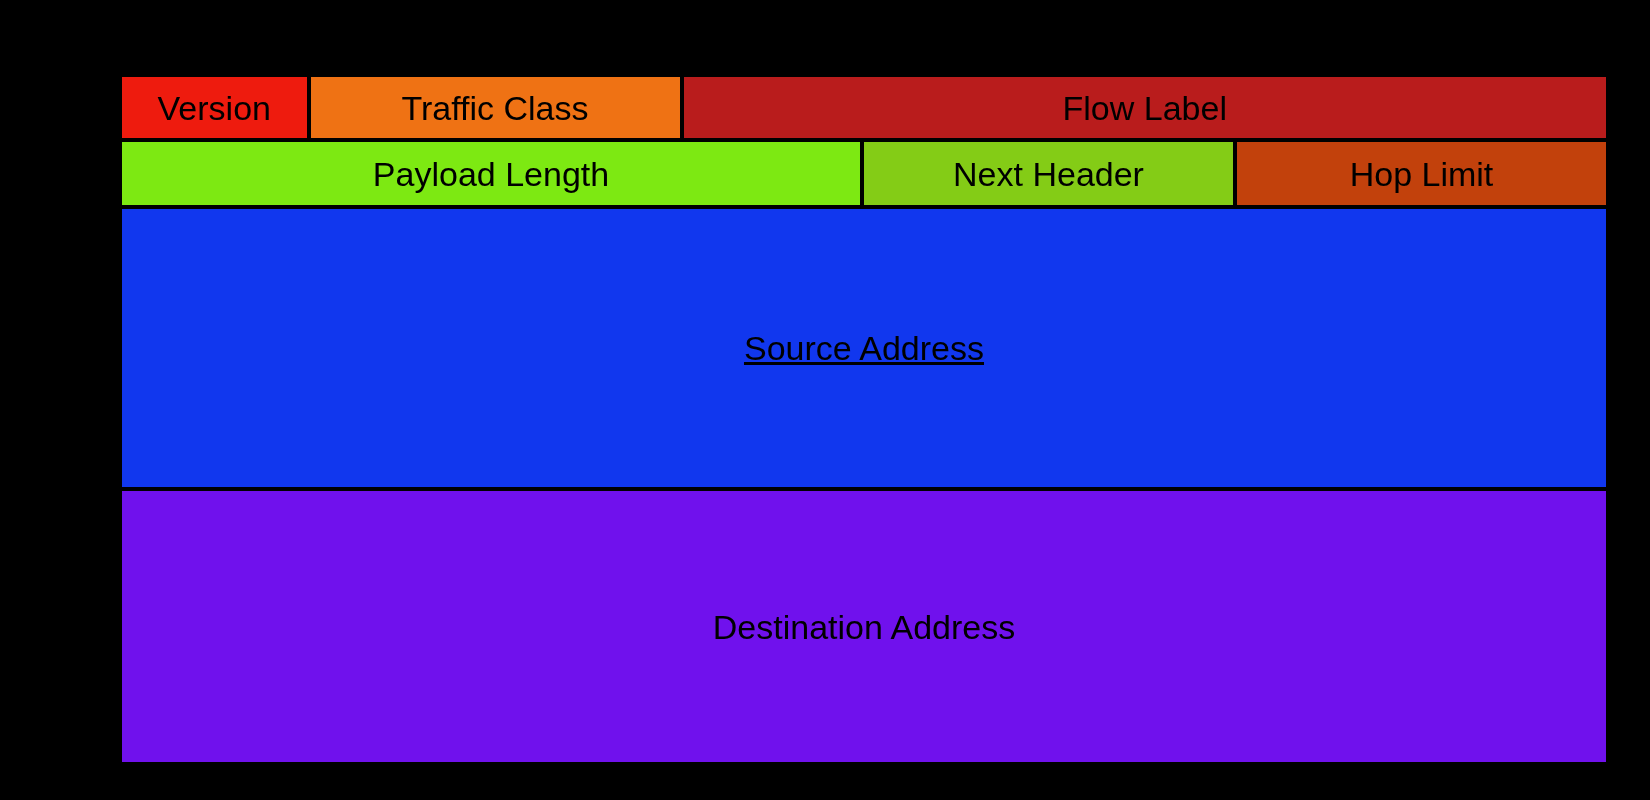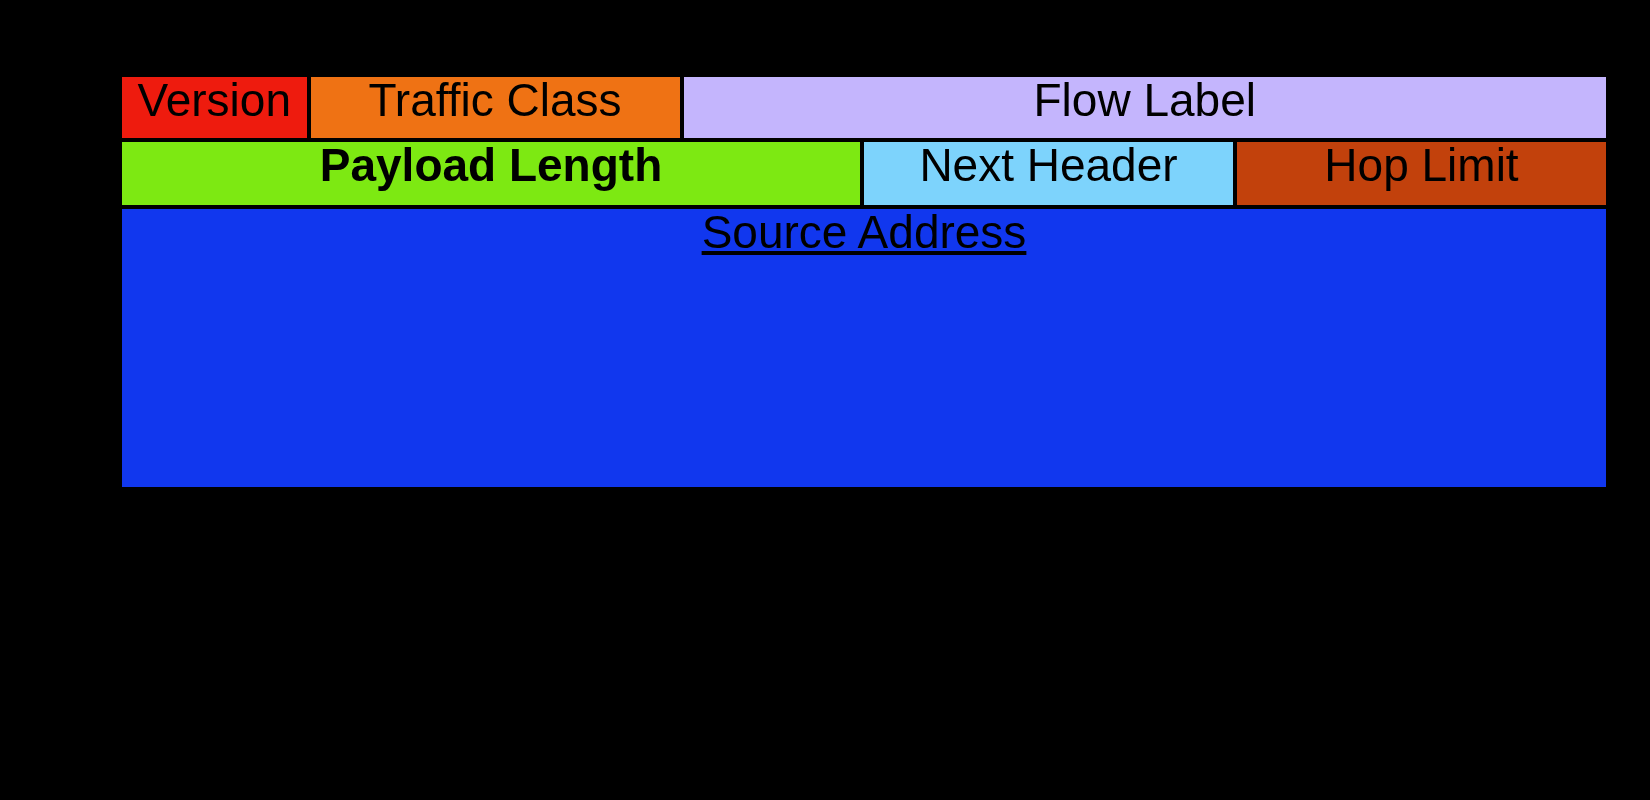--- a/index.html
+++ b/index.html
@@ -30,67 +30,72 @@
     width: 100%;
   }
   .row-1 { height: 65px; }
   .row-2 { height: 67px; }
   .row-3 { height: 282px; text-decoration: underline; }
   .row-4 { height: 275px; }
   .cell {
     box-sizing: border-box;
     border: 2px solid #000;
     display: flex;
-    align-items: flex-start;
+    align-items: center;
     justify-content: center;
     flex-basis: 0;
     min-width: 0;
     color: #000;
-    font-size: 46px;
+    font-size: 34px;
     line-height: 1;
     white-space: nowrap;
     overflow: hidden;
   }
   .bits-4  { flex-grow: 4; }
   .bits-8  { flex-grow: 8; }
-  .bits-16 { flex-grow: 16; font-weight: bold; }
+  .bits-16 { flex-grow: 16; }
   .bits-20 { flex-grow: 20; }
   .bits-32 { flex-grow: 32; }
 </style>
 </head>
 <body>
 
 <div class="stage">
   <div class="grid">
 
     <div class="row row-1">
       <div class="cell bits-4" style="background: rgb(238, 27, 14);">
         <span>Version</span>
       </div>
       <div class="cell bits-8" style="background: rgb(239, 114, 20);">
         <span>Traffic Class</span>
       </div>
-      <div class="cell bits-20" style="background: #c4b5fd;">
+      <div class="cell bits-20" style="background: #b91c1c;">
         <span>Flow Label</span>
       </div>
     </div>
 
     <div class="row row-2">
       <div class="cell bits-16" style="background: rgb(125, 233, 18);">
         <span>Payload Length</span>
       </div>
-      <div class="cell bits-8" style="background: #7dd3fc;">
+      <div class="cell bits-8" style="background: #84cc16;">
         <span>Next Header</span>
       </div>
       <div class="cell bits-8" style="background: #c2410c;">
         <span>Hop Limit</span>
       </div>
     </div>
 
     <div class="row row-3">
       <div class="cell bits-32" style="background: rgb(17, 55, 238);">
         <span>Source Address</span>
       </div>
     </div>
 
+    <div class="row row-4">
+      <div class="cell bits-32" style="background: rgb(112, 17, 237);">
+        <span>Destination Address</span>
+      </div>
+    </div>
 
   </div>
 </div>
 
 </body></html>

